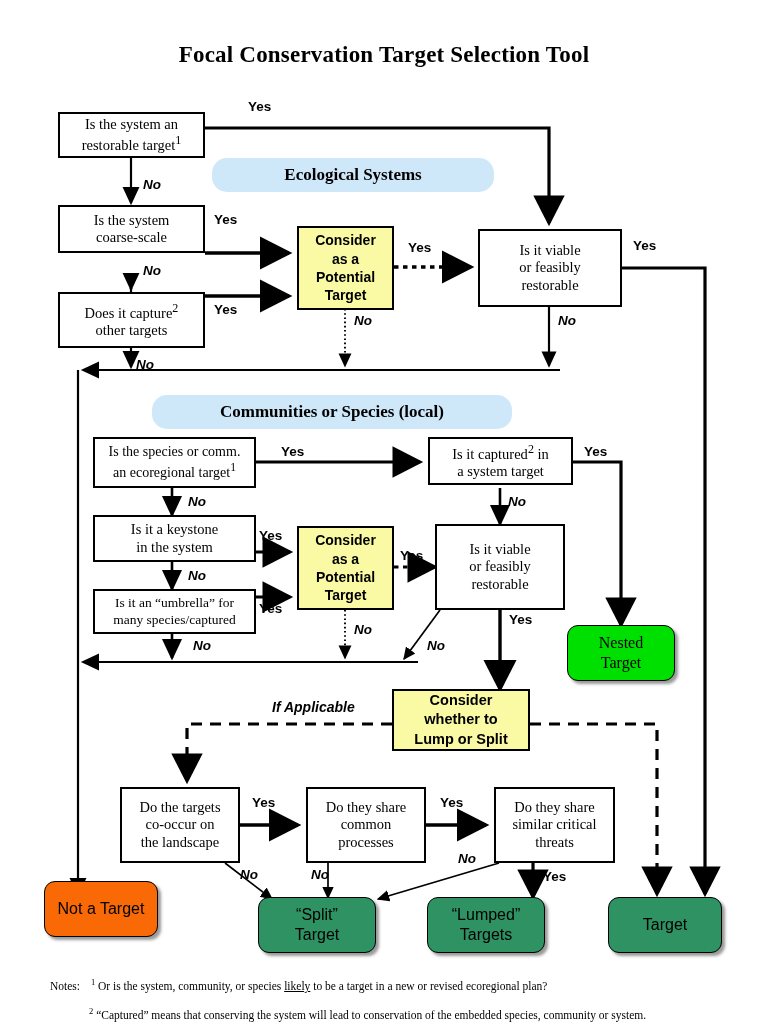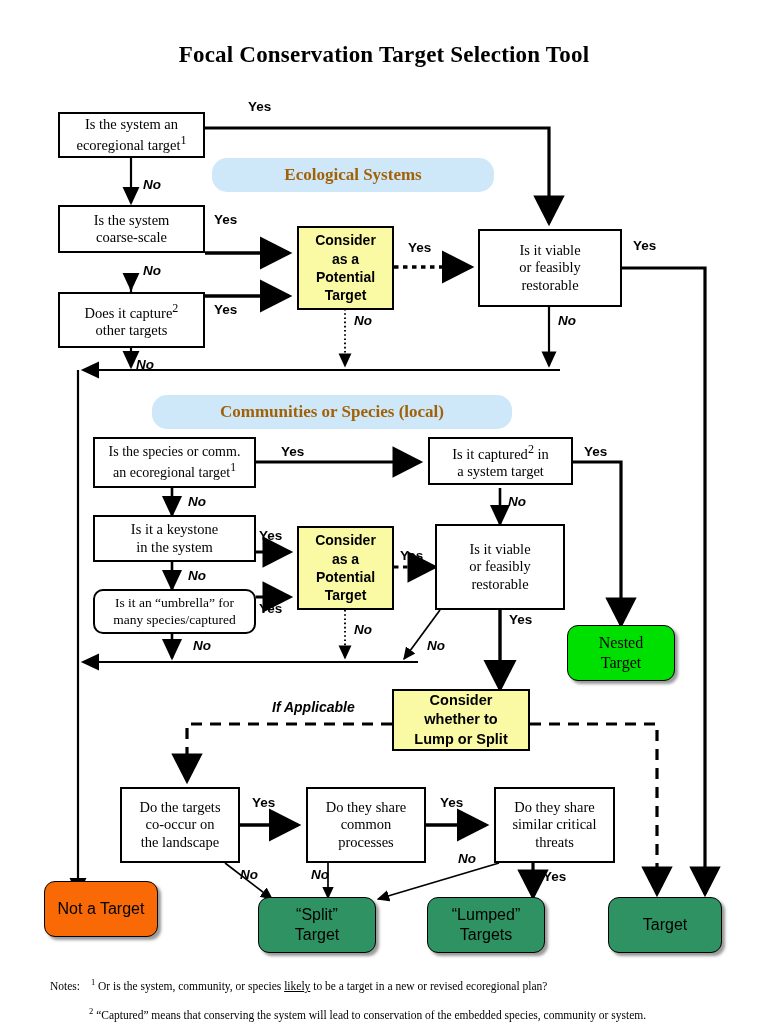--- a/index.html
+++ b/index.html
@@ -17,21 +17,21 @@
        background:#fff;display:flex;align-items:center;justify-content:center;
        text-align:center;font-family:"Liberation Serif",serif;font-size:14.5px;
        color:#000;line-height:1.2;}
   .box.yellow{background:#FAFAA5;border:2.6px solid #000;
               font-family:"Liberation Sans",sans-serif;font-weight:bold;font-size:14px;
               line-height:1.32;}
 
   
   .banner{position:absolute;background:#CFE8F9;display:flex;align-items:center;
           justify-content:center;font-family:"Liberation Serif",serif;font-weight:bold;
-          font-size:17px;color:#a16207;border-radius:15px;}
+          font-size:17px;color:#000000;border-radius:15px;}
 
   
   .term{position:absolute;box-sizing:border-box;border:1.6px solid #000;
         border-radius:11px;display:flex;align-items:center;justify-content:center;
         text-align:center;font-family:"Liberation Sans",sans-serif;font-size:16px;
         color:#000;line-height:1.25;
         box-shadow:3px 3px 3px rgba(70,70,70,0.55);}
   .term.green{background:#00E000;}
   .term.sea{background:#2E9263;}
   .term.orange{background:#F96A06;}
@@ -198,21 +198,21 @@
   </svg>
 
   <div class="title">Focal Conservation Target Selection Tool</div>
 
   <div class="banner" style="left:212px;top:158px;width:282px;height:34px;">Ecological Systems</div>
   <div class="banner" style="left:152px;top:395px;width:360px;height:34px;">Communities or Species  (local)</div>
 
   <div class="box" style="left:58px;top:112px;width:147px;height:46px;">
     <span>
       <span>Is the system an</span><br>
-      <span>ecoregional target</span><sup>1</sup>
+      <span>restorable target</span><sup>1</sup>
     </span>
   </div>
 
   <div class="box" style="left:58px;top:205px;width:147px;height:48px;">
     <span>
       <span>Is the system</span><br>
       <span>coarse-scale</span>
     </span>
   </div>
 
@@ -243,21 +243,21 @@
     </span>
   </div>
 
   <div class="box" style="left:93px;top:515px;width:163px;height:47px;">
     <span>
       <span>Is it a keystone</span><br>
       <span>in the system</span>
     </span>
   </div>
 
-  <div class="box" style="left:93px;top:589px;width:163px;height:45px;font-size:13.5px;border-radius:10px;">
+  <div class="box" style="left:93px;top:589px;width:163px;height:45px;font-size:13.5px;">
     <span>
       <span>Is it an “umbrella” for</span><br>
       <span>many species/captured</span>
     </span>
   </div>
 
   <div class="box yellow" style="left:297px;top:526px;width:97px;height:84px;white-space:pre-line;">Consider
 as a
 Potential
 Target</div>

